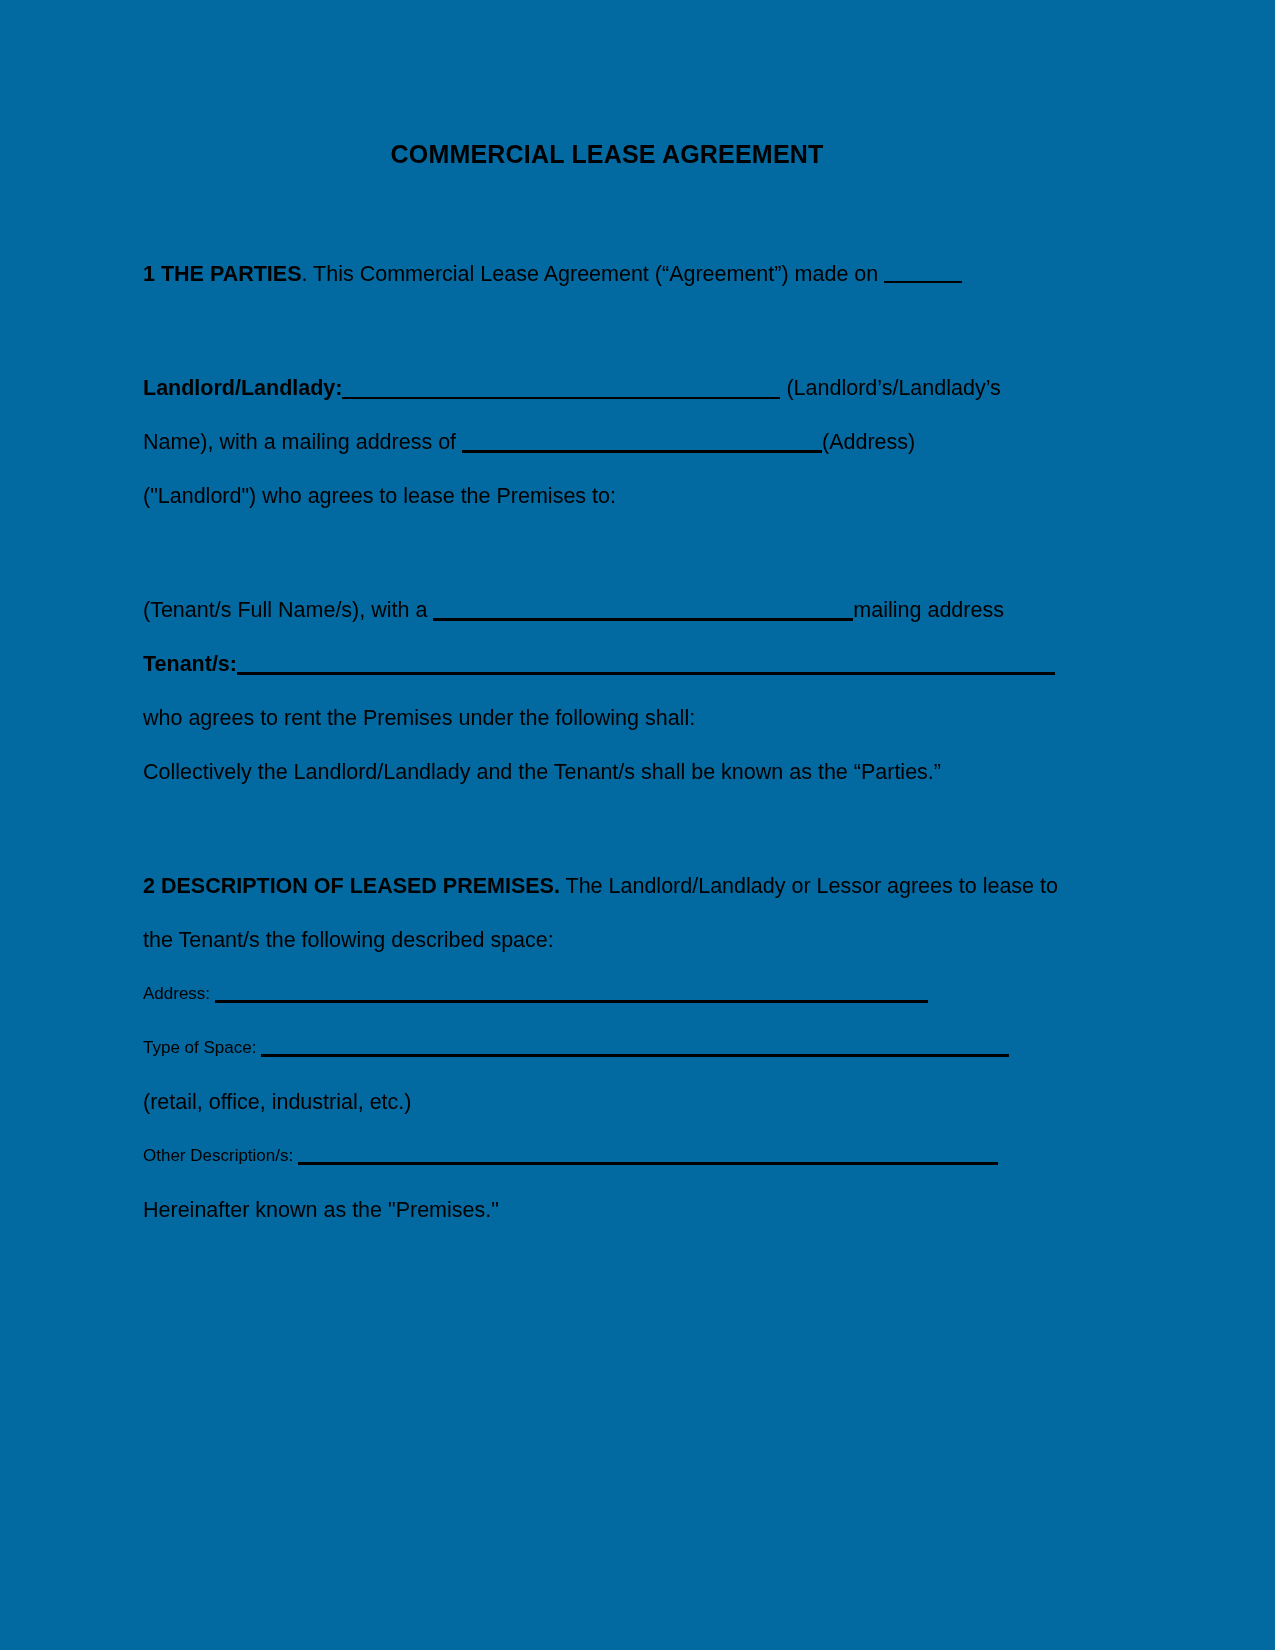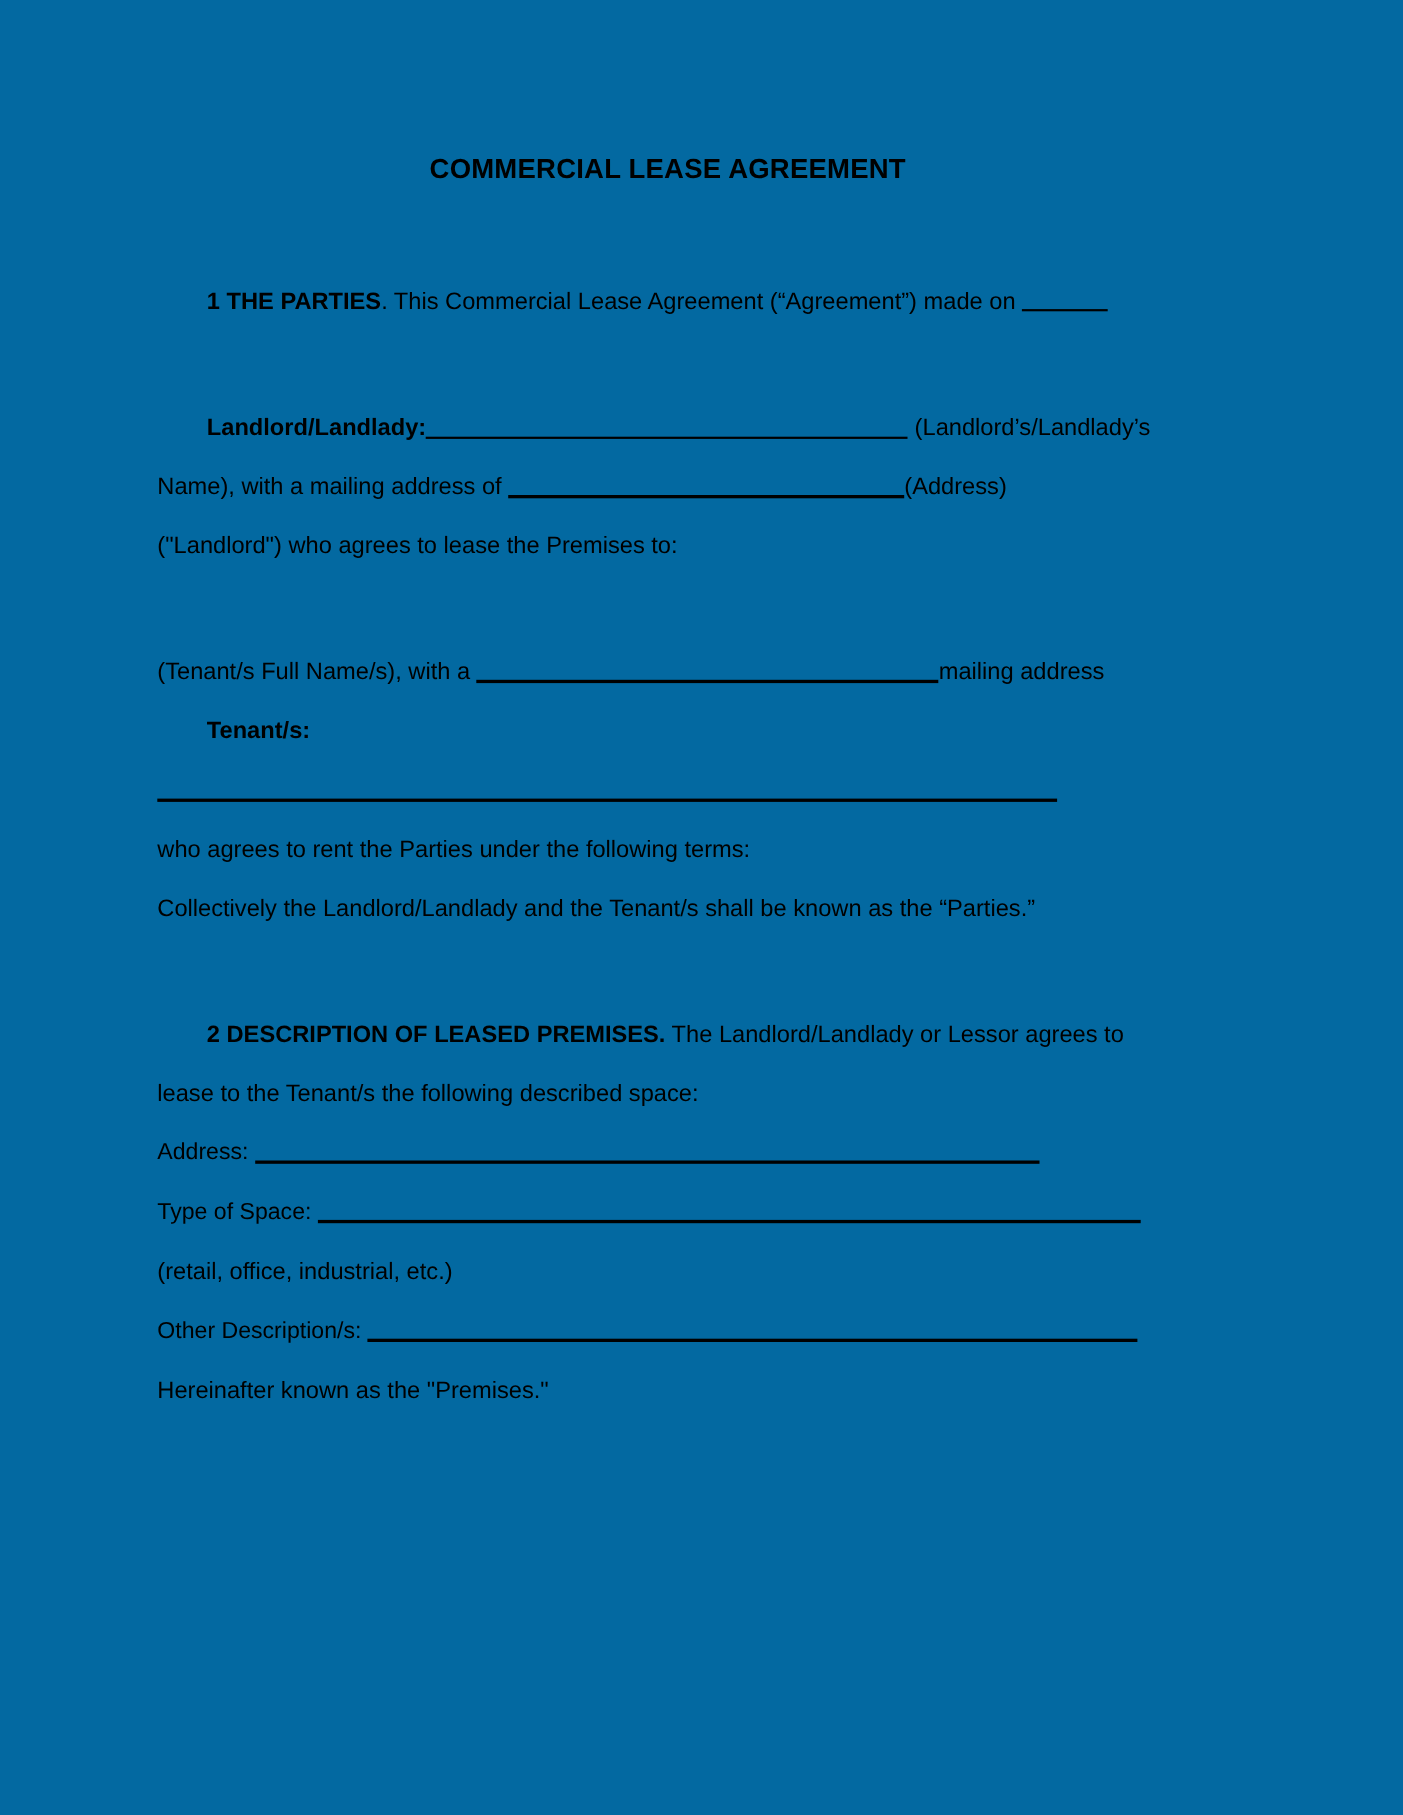--- a/index.html
+++ b/index.html
@@ -47,38 +47,38 @@
   }
 
   .para.justify {
     text-align: justify;
     text-align-last: left;
   }
 
   .spacer-xl { height: 78px; }
   .spacer-lg { height: 60px; }
 
-  b, .bold { font-weight: bold; margin-left: 45px; }
+  b, .bold { font-weight: bold; }
 
   
   .rule {
     display: inline-block;
     border-bottom: 2px solid #000;
     vertical-align: -4px;
     height: 18px;
   }
 
   .rule-date      { width: 78px;  vertical-align: -2px; border-bottom-width: 2px; }
   .rule-landlord  { width: 438px; }
   .rule-lladdress { width: 360px; border-bottom-width: 3px; }
   .rule-tenant    { width: 818px; border-bottom-width: 3px; }
   .rule-tenaddr   { width: 420px; border-bottom-width: 3px; }
 
   .field-row {
-    font-size: 21px;
+    font-size: 17px;
     line-height: 54px;
     white-space: nowrap;
   }
   .field-row .label { }
   .field-row .rule-fill {
     display: inline-block;
     border-bottom: 3px solid #000;
     height: 17px;
     vertical-align: -4px;
   }
@@ -108,21 +108,21 @@
     <p class="para justify"><span>Name), with a mailing address of </span><span class="rule rule-lladdress"></span><span>(Address)</span></p>
 
     <p class="para"><span>("Landlord") who agrees to lease the Premises to:</span></p>
 
     <div class="spacer-lg"></div>
 
     <p class="para"><span>(Tenant/s Full Name/s), with a </span><span class="rule rule-tenaddr"></span><span>mailing address</span></p>
 
     <p class="para"><b>Tenant/s:</b><span class="rule rule-tenant"></span></p>
 
-    <p class="para"><span>who agrees to rent the Parties under the following terms:</span></p>
+    <p class="para"><span>who agrees to rent the Premises under the following shall:</span></p>
 
     <p class="para"><span>Collectively the Landlord/Landlady and the Tenant/s shall be known as the “Parties.”</span></p>
 
     <div class="spacer-lg"></div>
 
     <p class="para"><b>2 DESCRIPTION OF LEASED PREMISES.</b><span> The Landlord/Landlady or Lessor agrees to lease to the Tenant/s the following described space:</span></p>
 
     <div class="field-row"><span class="label">Address: </span><span class="rule-fill rule-address"></span></div>
 
 

